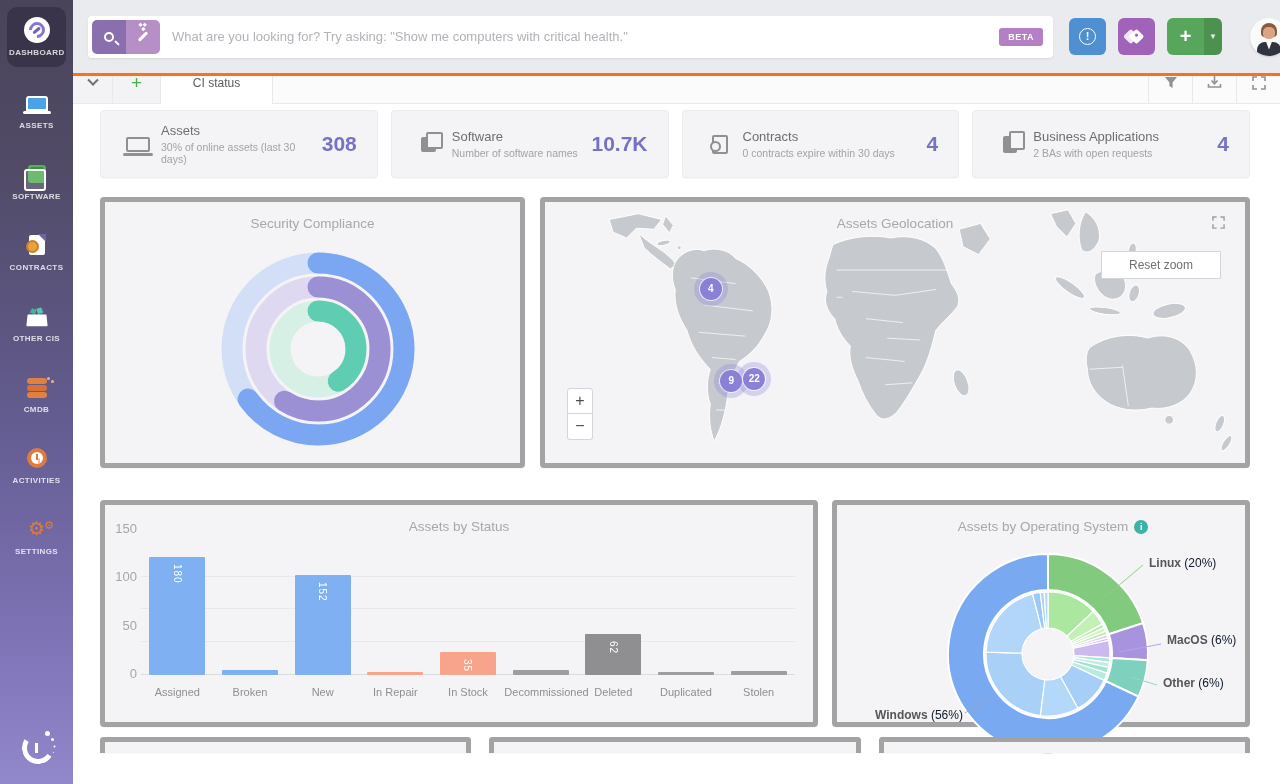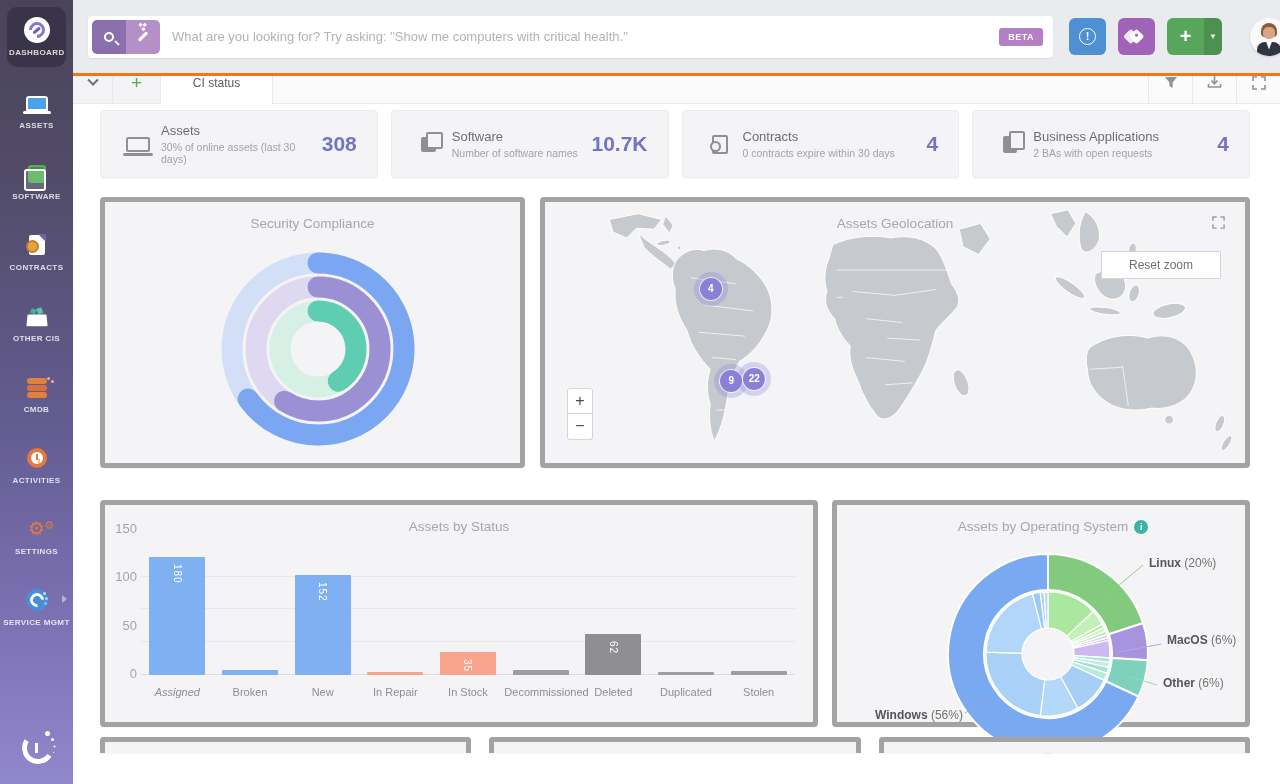--- a/index.html
+++ b/index.html
@@ -149,21 +149,21 @@
   .bar-rect { position:absolute; bottom:0; left:50%; transform:translateX(-50%); width:56px; border-radius:1px; cursor:pointer; }
   .bar-val { position:absolute; top:7px; left:50%; transform:translateX(-50%); writing-mode:vertical-rl; color:#fff; font-size:10px; letter-spacing:1px; }
   .xlabels { position:absolute; left:26px; right:0; bottom:18px; height:16px; }
   .xlabel { position:absolute; text-align:center; font-size:11px; color:#8e8e93; }
 
   .os-wrap { position:absolute; inset:0; }
   .donut-svg { position:absolute; left:101px; top:39px; }
   .os-lines { position:absolute; inset:0; }
   .os-label { position:absolute; font-size:12px; color:#56565c; white-space:nowrap; }
   .os-label b { font-weight:bold; color:#55555b; }
-  .os-label span { color:#737373; }
+  .os-label span { color:#0f172a; }
   .t-info { display:inline-block; width:14px; height:14px; background:#3db3a5; border-radius:50%; color:#fff; font-size:9px; font-weight:bold; line-height:14px; text-align:center; vertical-align:middle; margin-left:6px; cursor:pointer; }
 
   .row4 { display:flex; gap:18px; margin-top:10px; height:16px; }
   .row4 .panel { flex:1; border-radius:4px 4px 0 0; border-bottom:none; }
 </style>
 </head>
 <body>
 
 <div class="sidebar">
   <div class="side-item active">
@@ -206,27 +206,20 @@
     <div class="icon-wrap">
         <span class="ic-act"></span>
       </div>
     <span class="lbl">ACTIVITIES</span>
   </div>
   <div class="side-item" style="margin-top:13px;">
     <div class="icon-wrap">
         <span class="ic-gear">⚙</span>
       </div>
     <span class="lbl">SETTINGS</span>
-  </div>
-  <div class="side-item" style="margin-top:13px; position:relative;">
-    <div class="icon-wrap">
-        <span class="ic-sm"></span>
-        <span class="sm-arrow"></span>
-      </div>
-    <span class="lbl">SERVICE MGMT</span>
   </div>
   <div class="side-logo">
       <span class="bar"></span>
     </div>
 </div>
 
 <div class="topbar">
   <div class="searchbox">
     <div class="sbtn search">
         <span class="ic-mag"></span>
@@ -439,21 +432,21 @@
               </div>
               <div class="bar-col" style="left: 88.8889%; width: 11.1111%; height: 100%;">
                 <div class="bar-rect" style="height: 3.125%; background: rgb(158, 158, 160);"></div>
               </div>
             </div>
             <div class="ytick" style="bottom: 39px;">0</div>
             <div class="ytick" style="bottom: 87.4375px;">50</div>
             <div class="ytick" style="bottom: 135.875px;">100</div>
             <div class="ytick" style="bottom: 184.312px;">150</div>
             <div class="xlabels">
-              <div class="xlabel" style="left: 0%; width: 11.1111%; font-style: italic;">Assigned</div>
+              <div class="xlabel" style="left: 0%; width: 11.1111%;">Assigned</div>
               <div class="xlabel" style="left: 11.1111%; width: 11.1111%;">Broken</div>
               <div class="xlabel" style="left: 22.2222%; width: 11.1111%;">New</div>
               <div class="xlabel" style="left: 33.3333%; width: 11.1111%;">In Repair</div>
               <div class="xlabel" style="left: 44.4444%; width: 11.1111%;">In Stock</div>
               <div class="xlabel" style="left: 55.5556%; width: 11.1111%;">Decommissioned</div>
               <div class="xlabel" style="left: 66.6667%; width: 11.1111%;">Deleted</div>
               <div class="xlabel" style="left: 77.7778%; width: 11.1111%;">Duplicated</div>
               <div class="xlabel" style="left: 88.8889%; width: 11.1111%;">Stolen</div>
             </div>
           </div>

